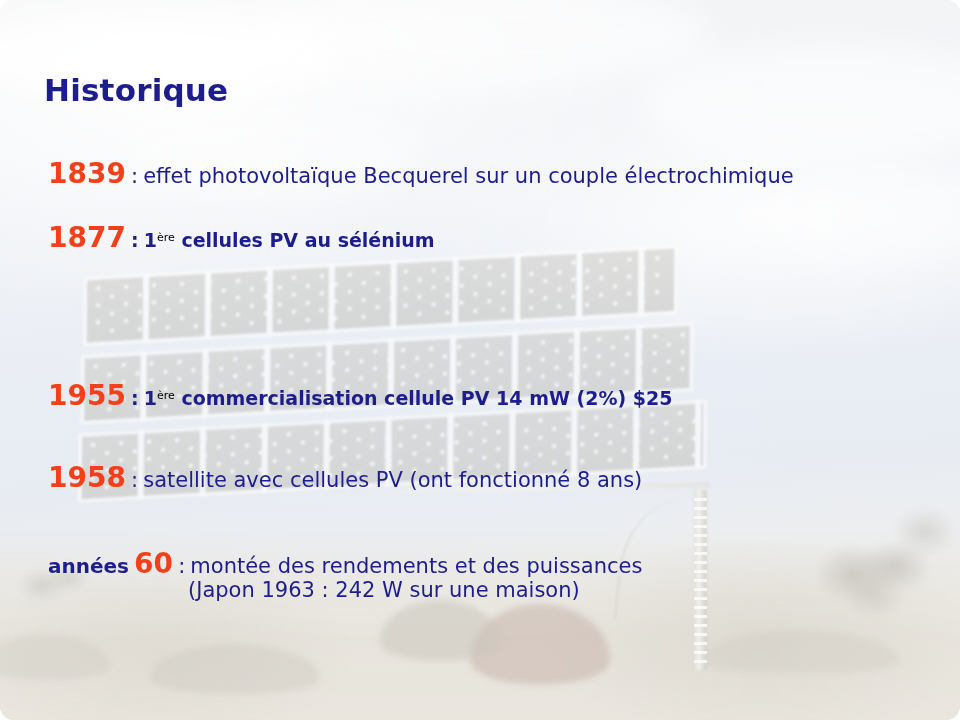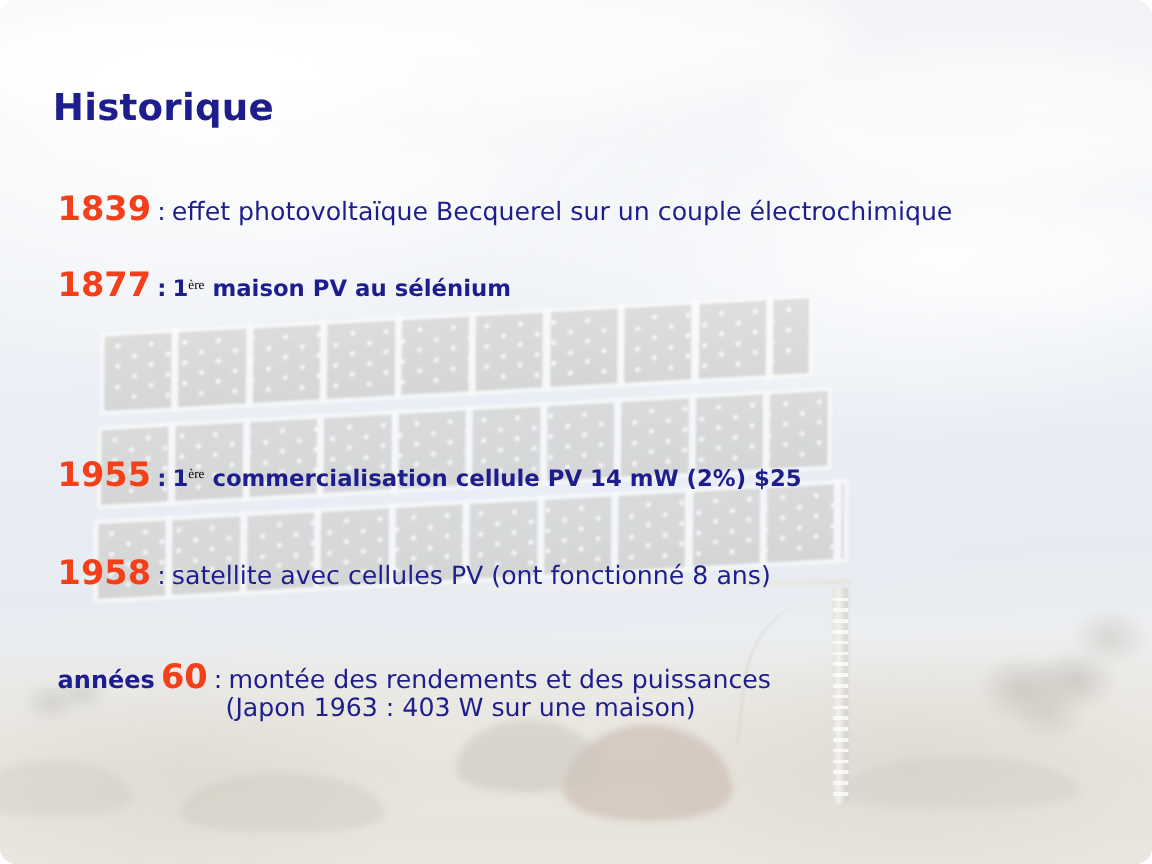--- a/index.html
+++ b/index.html
@@ -216,21 +216,20 @@
   .entry .body {
     color: #1d1d8e;
     font-size: 21px;
     font-weight: normal;
   }
   .entry .body.sm { font-size: 19px; font-weight: bold; }
   .entry sup {
     font-size: 11px;
     vertical-align: super;
     line-height: 0;
-    font-family: Liberation Serif, serif;
   }
   .sub-line {
     display: block;
     color: #1d1d8e;
     font-size: 21px;
     white-space: nowrap;
   }
 
   .e1 { top: 158px; }
   .e2 { top: 222px; }
@@ -289,38 +288,38 @@
 
     <div class="entry e1">
       <span class="yr">1839</span>
       <span class="body">:</span>
       <span class="body">effet photovoltaïque Becquerel sur un couple électrochimique</span>
     </div>
 
     <div class="entry e2">
       <span class="yr">1877</span>
       <span class="body sm">:</span>
-      <span class="body sm">1</span><sup>ère</sup><span class="body sm"> maison PV au sélénium</span>
+      <span class="body sm">1</span><sup>ère</sup><span class="body sm"> cellules PV au sélénium</span>
     </div>
 
 
     <div class="entry e4">
       <span class="yr">1955</span>
       <span class="body sm">:</span>
       <span class="body sm">1</span><sup>ère</sup><span class="body sm"> commercialisation cellule PV 14 mW (2%) $25</span>
     </div>
 
     <div class="entry e5">
       <span class="yr">1958</span>
       <span class="body">:</span>
       <span class="body">satellite avec cellules PV (ont fonctionné 8 ans)</span>
     </div>
 
     <div class="entry e6">
       <span class="ann-label">années</span>
       <span class="yr">60</span>
       <span class="body">:</span>
       <span class="body">montée des rendements et des puissances</span>
-      <span class="sub-line indent-2">(Japon 1963 : 403 W sur une maison)</span>
+      <span class="sub-line indent-2">(Japon 1963 : 242 W sur une maison)</span>
     </div>
 
   </div>
 </div>
 
 </body></html>

